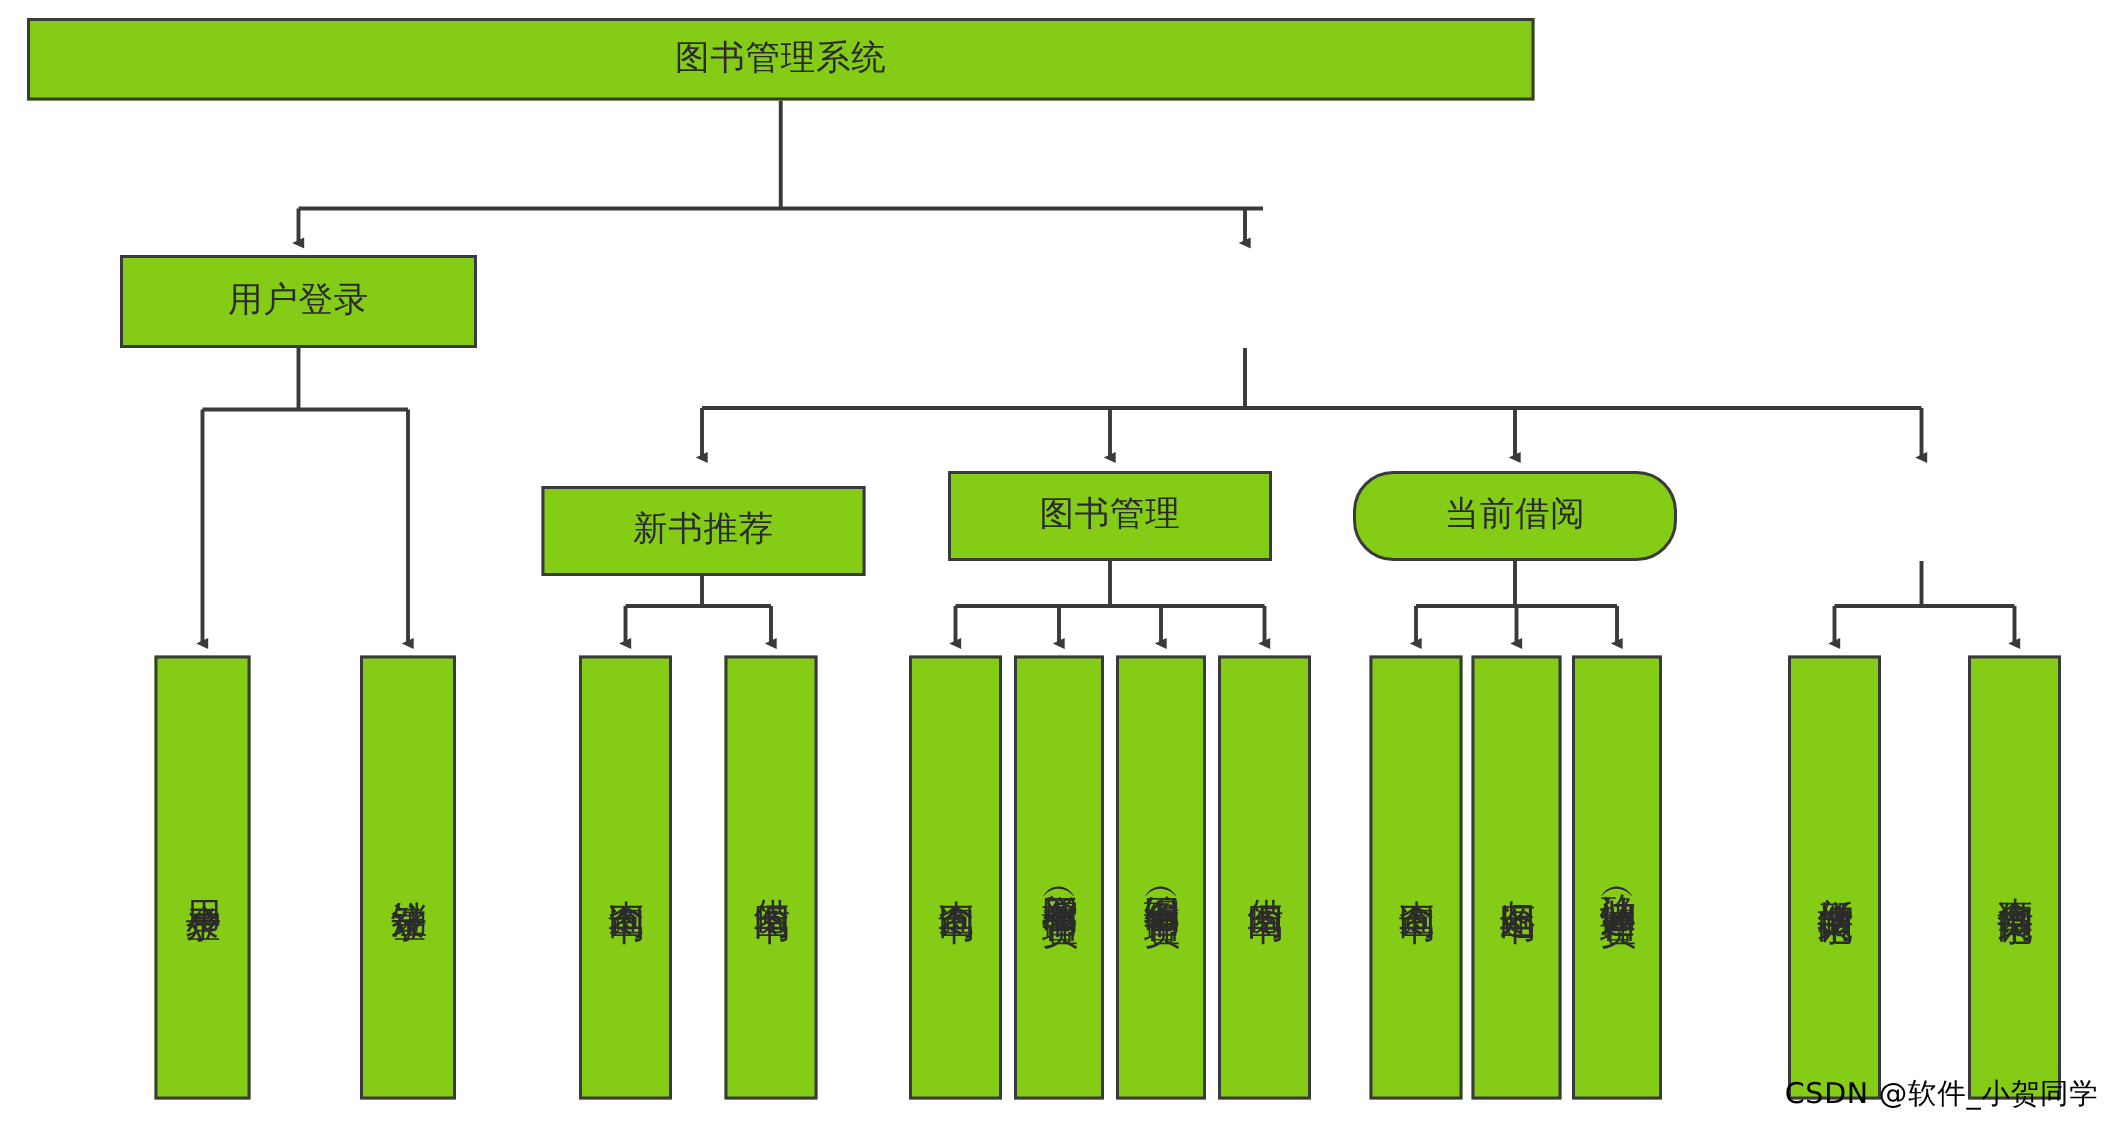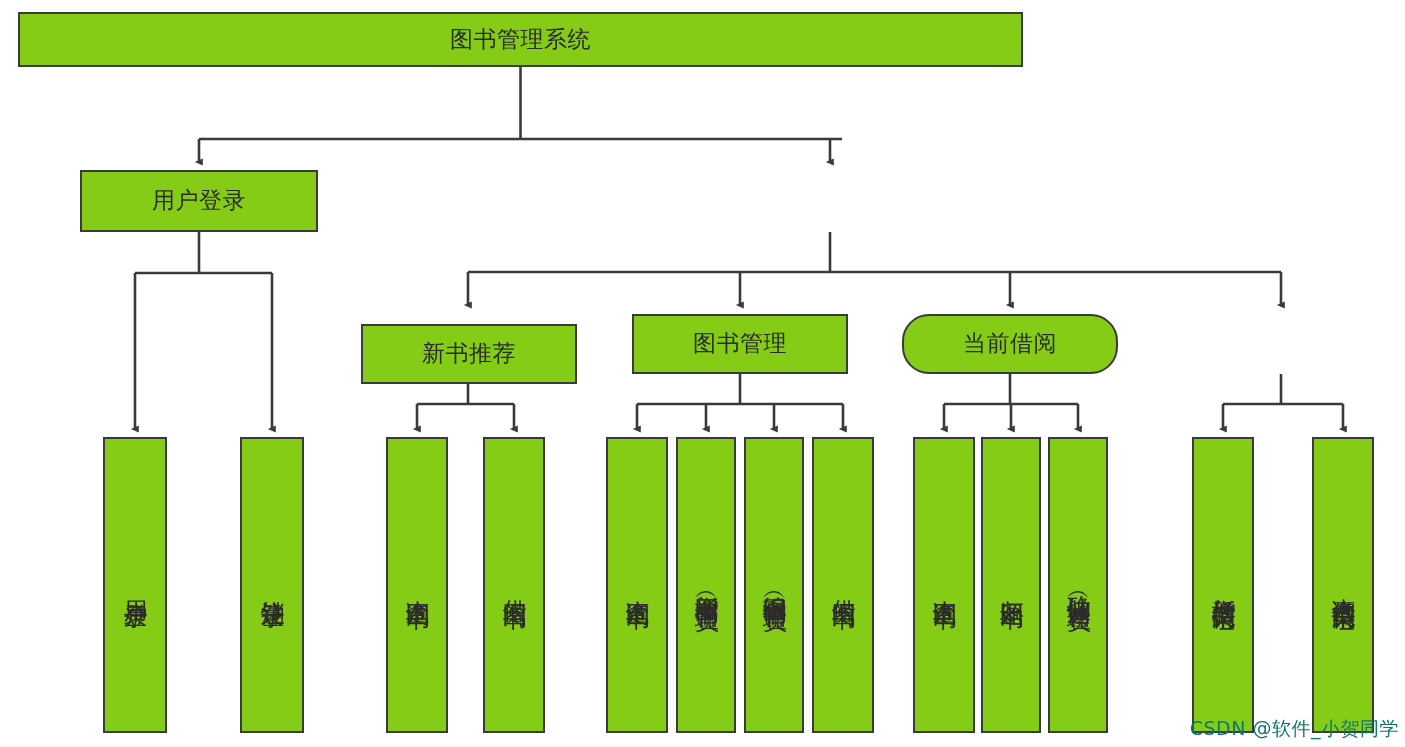--- a/index.html
+++ b/index.html
@@ -56,21 +56,21 @@
     text-orientation: upright;
     font-size: 24px;
     line-height: 1.06;
     letter-spacing: 2px;
   }
   #watermark {
     position: absolute;
     right: 6px;
     bottom: 5px;
     font-size: 19px;
-    color: #0f766e;
+    color: #000000;
     letter-spacing: 0.5px;
     pointer-events: none;
     white-space: nowrap;
   }
 </style>
 </head>
 <body>
 
 <div id="diagram-root">
 

